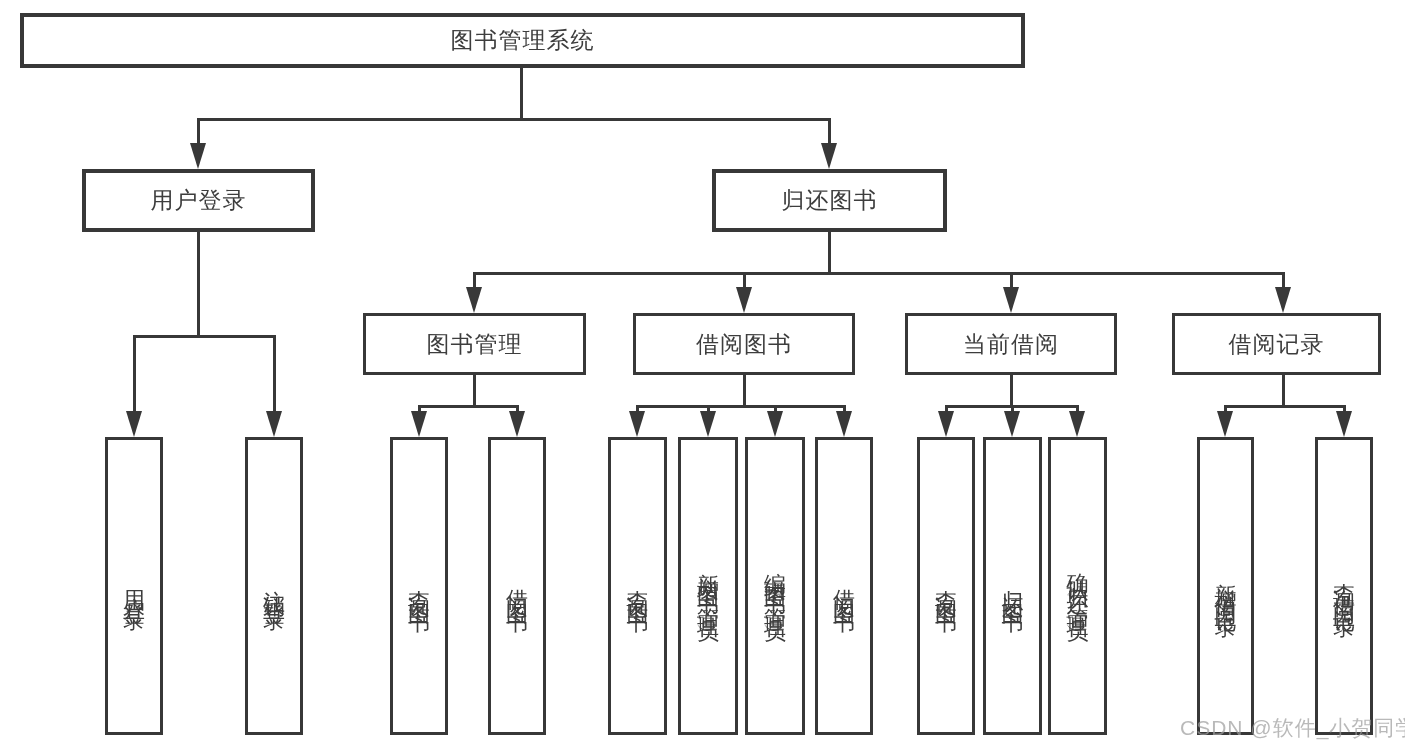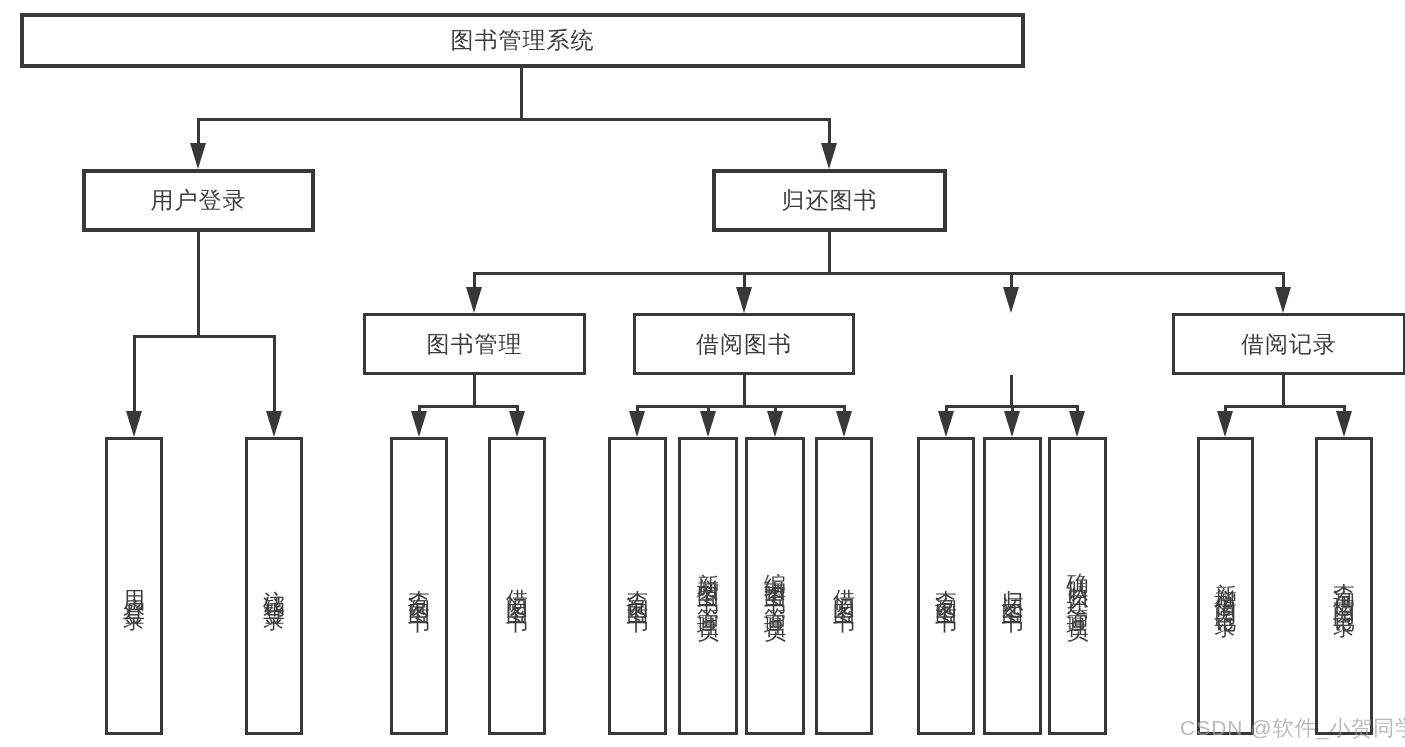--- a/index.html
+++ b/index.html
@@ -64,21 +64,24 @@
   <div class="box b4" style="left:712px;top:169px;width:235px;height:63px;">
     <span>归还图书</span>
   </div>
 
   <div class="box" style="left:363px;top:313px;width:223px;height:62px;">
     <span>图书管理</span>
   </div>
   <div class="box" style="left:633px;top:313px;width:222px;height:62px;">
     <span>借阅图书</span>
   </div>
-  <div class="box" style="left:1172px;top:313px;width:234px;height:62px;">
+  <div class="box" style="left:905px;top:313px;width:212px;height:62px;">
+    <span>当前借阅</span>
+  </div>
+  <div class="box" style="left:1172px;top:313px;width:209px;height:62px;">
     <span>借阅记录</span>
   </div>
 
   <div class="box vbox" style="left:105px;top:437px;width:58px;height:298px;">
     <span class="vtext">用户登录</span>
   </div>
   <div class="box vbox" style="left:245px;top:437px;width:58px;height:298px;">
     <span class="vtext">注销登录</span>
   </div>
 

